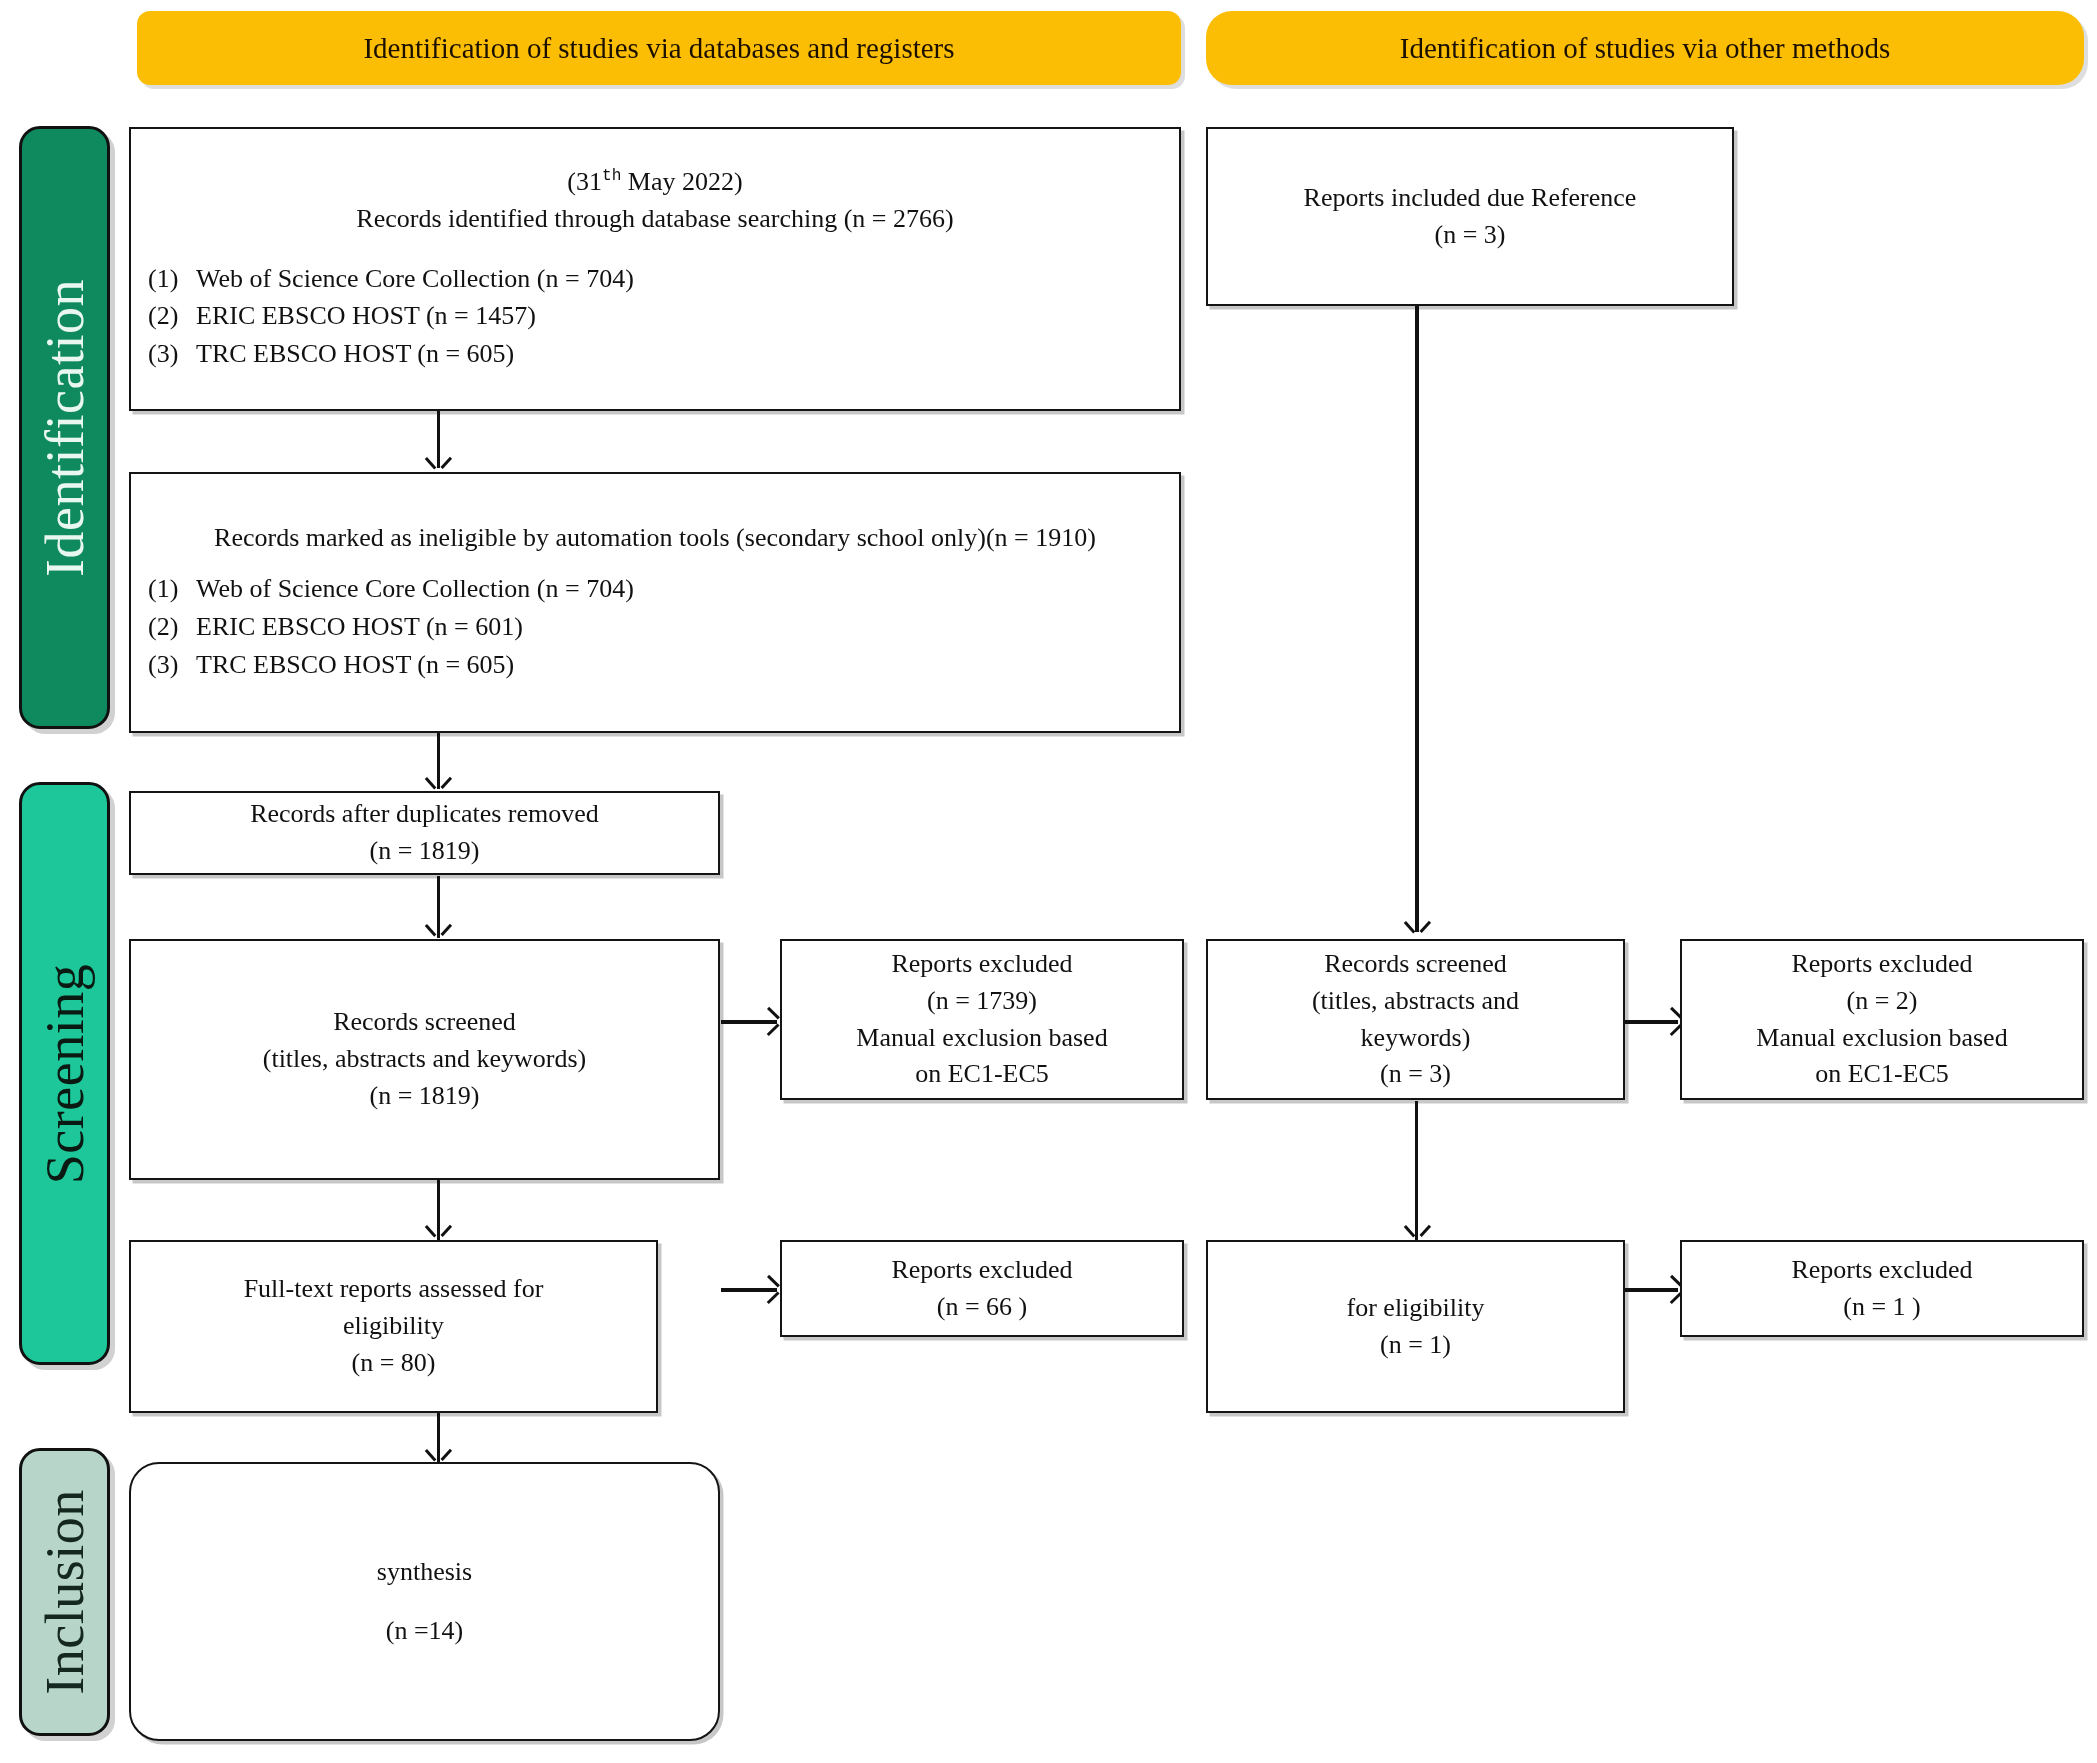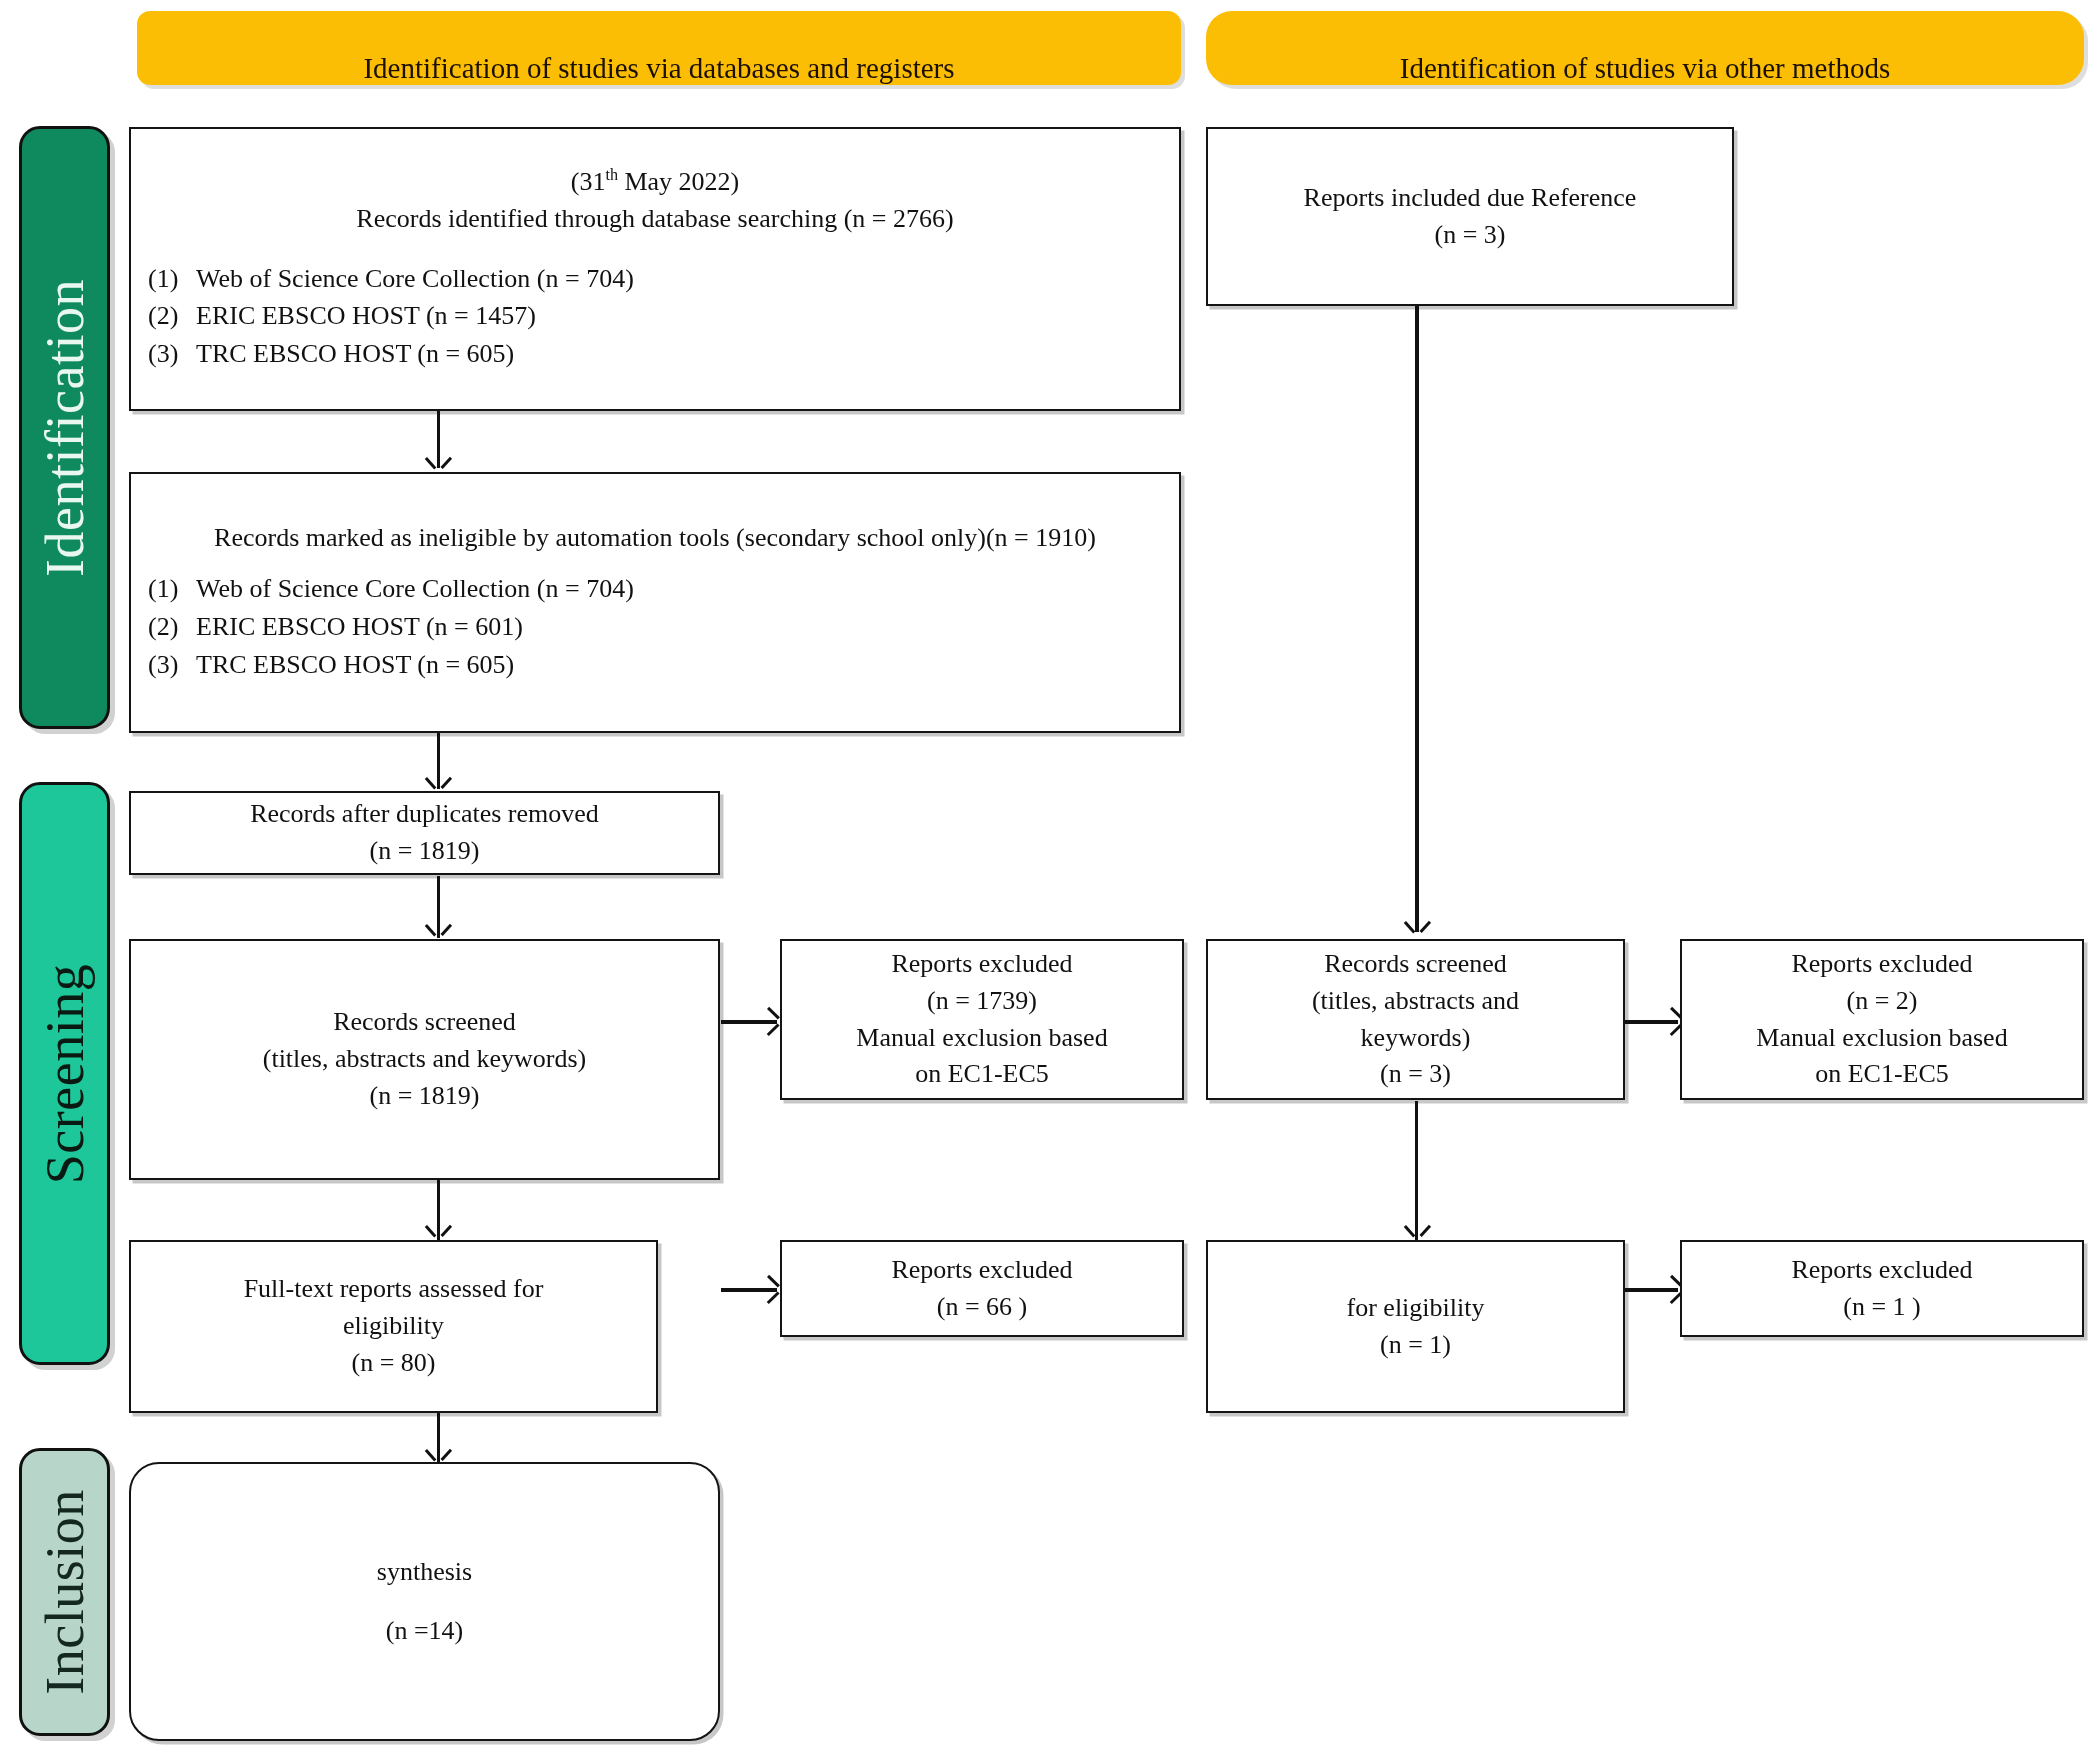--- a/index.html
+++ b/index.html
@@ -54,21 +54,21 @@
   .stage-inclusion .stage-label { color: #142821; }
 
   
   .banner {
     position: absolute;
     background: #FCBE04;
     border-radius: 13px;
     box-sizing: border-box;
     box-shadow: 4px 4px 0 rgba(0,0,0,0.13);
     display: flex;
-    align-items: flex-end;
+    align-items: center;
     justify-content: center;
     color: #1b1000;
     font-size: 29px;
     text-align: center;
   }
   .banner-left  { left: 137px;  top: 11px; width: 1044px; height: 74px; }
   .banner-right { left: 1206px; top: 11px; width: 878px; height: 74px; border-radius: 26px; }
 
   
   .box {
@@ -95,21 +95,21 @@
   .srclist { padding: 0 17px; }
   .srcrow {
     display: flex;
     align-items: flex-start;
     text-align: left;
     margin: 1px 0;
   }
   .srcrow .num { width: 48px; flex: 0 0 48px; }
   .srcrow .txt { flex: 1 1 auto; }
 
-  sup { font-size: 0.62em; vertical-align: super; line-height: 0; }
+  sup { font-size: 0.62em; vertical-align: super; line-height: 0; font-family: Liberation Mono, monospace; }
 
   
   .vline {
     position: absolute;
     width: 2.5px;
     background: #111111;
   }
   .hline {
     position: absolute;
     height: 3.5px;

